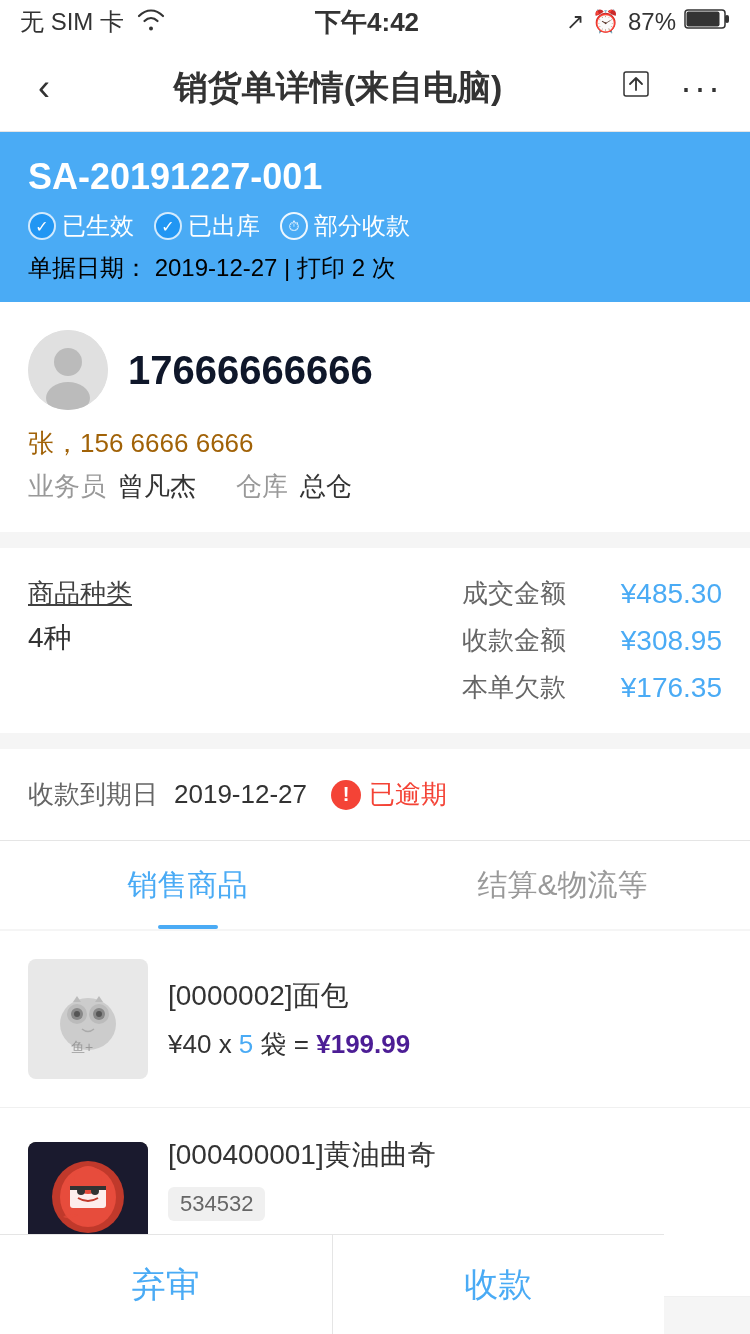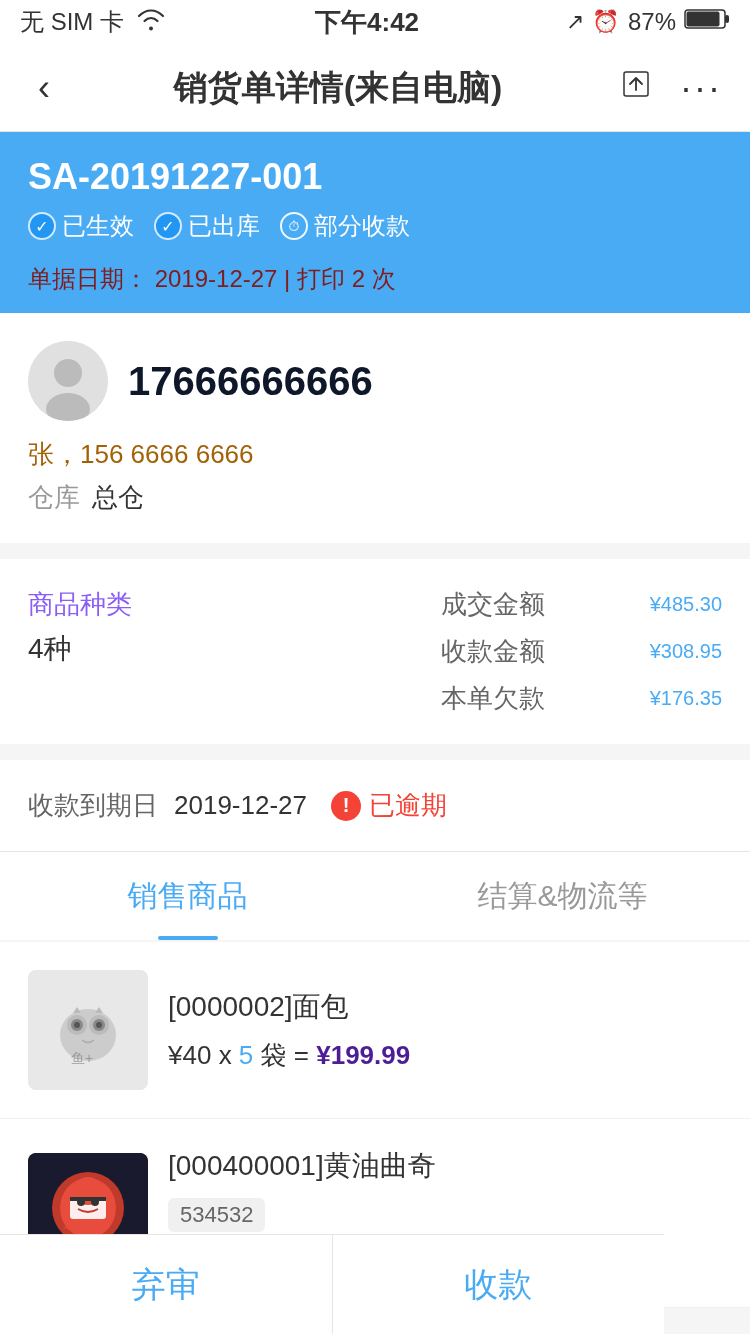--- a/index.html
+++ b/index.html
@@ -100,23 +100,23 @@
       height: 28px;
       border: 2px solid rgba(255,255,255,0.9);
       border-radius: 50%;
       display: flex;
       align-items: center;
       justify-content: center;
       font-size: 14px;
       color: #fff;
     }
     .banner-date {
-      color: #7f1d1d;
+      color: #000000;
       font-size: 24px;
-      margin-top: 21px;
+      margin-top: 10px;
     }
 
     
     .customer-card {
       background: #fff;
       padding: 28px;
       margin-bottom: 16px;
     }
     .customer-top {
       display: flex;
@@ -163,36 +163,36 @@
       margin-bottom: 16px;
       display: flex;
       justify-content: space-between;
       align-items: flex-start;
     }
     .stats-left {
       display: flex;
       flex-direction: column;
       gap: 8px;
     }
-    .stats-label { font-size: 26px; color: #8b5cf6; }
+    .stats-label { font-size: 26px; color: #404040; text-decoration: underline; }
     .stats-count { font-size: 28px; color: #333; font-weight: 500; }
     .stats-right {
       display: flex;
       flex-direction: column;
       gap: 12px;
       text-align: right;
     }
     .stats-row {
       display: flex;
       justify-content: flex-end;
-      gap: 37px;
+      gap: 16px;
       align-items: center;
     }
     .stats-row-label { font-size: 26px; color: #666; }
-    .stats-row-value { font-size: 20px; color: #4AABF5; font-weight: 500; min-width: 140px; text-align: right; }
+    .stats-row-value { font-size: 28px; color: #4AABF5; font-weight: 500; min-width: 140px; text-align: right; }
 
     
     .due-card {
       background: #fff;
       padding: 28px;
       margin-bottom: 0;
       display: flex;
       align-items: center;
       gap: 16px;
       font-size: 26px;
@@ -418,20 +418,24 @@
       <svg class="avatar-svg" viewBox="0 0 80 80" fill="none" xmlns="http://www.w3.org/2000/svg">
         <circle cx="40" cy="40" r="40" fill="#e0e0e0"></circle>
         <circle cx="40" cy="32" r="14" fill="#bbb"></circle>
         <ellipse cx="40" cy="68" rx="22" ry="16" fill="#bbb"></ellipse>
       </svg>
     </div>
     <div class="customer-name">17666666666</div>
   </div>
   <div class="customer-sub">张，156 6666 6666</div>
   <div class="customer-meta">
+    <div class="meta-item">
+      <span class="meta-label">业务员</span>
+      <span class="meta-value">曾凡杰</span>
+    </div>
     <div class="meta-item">
       <span class="meta-label">仓库</span>
       <span class="meta-value">总仓</span>
     </div>
   </div>
 </div>
 
 <div class="stats-card">
   <div class="stats-left">
     <span class="stats-label">商品种类</span>

